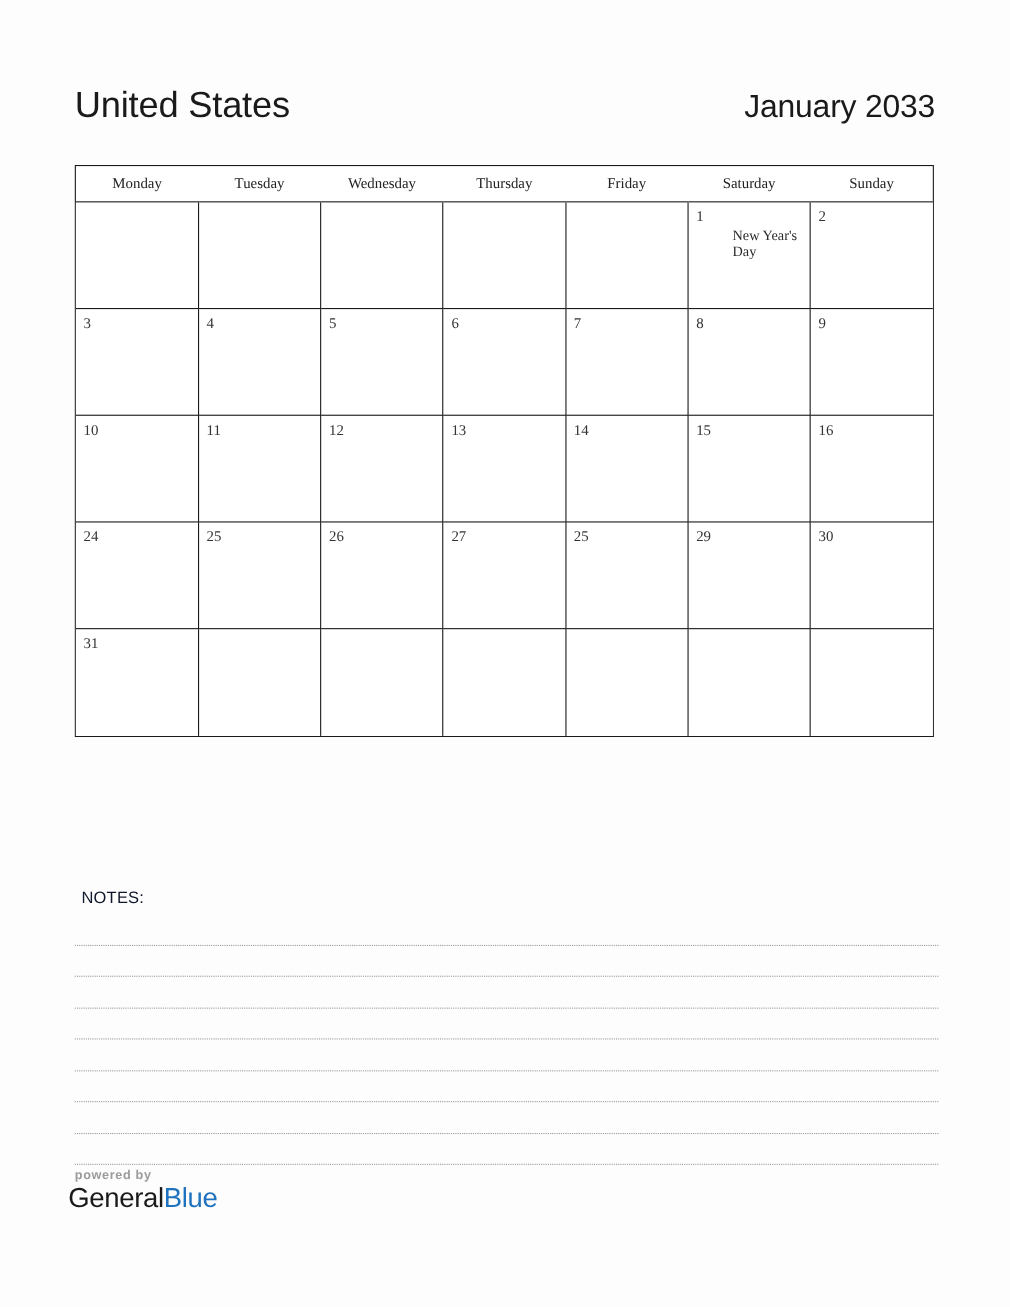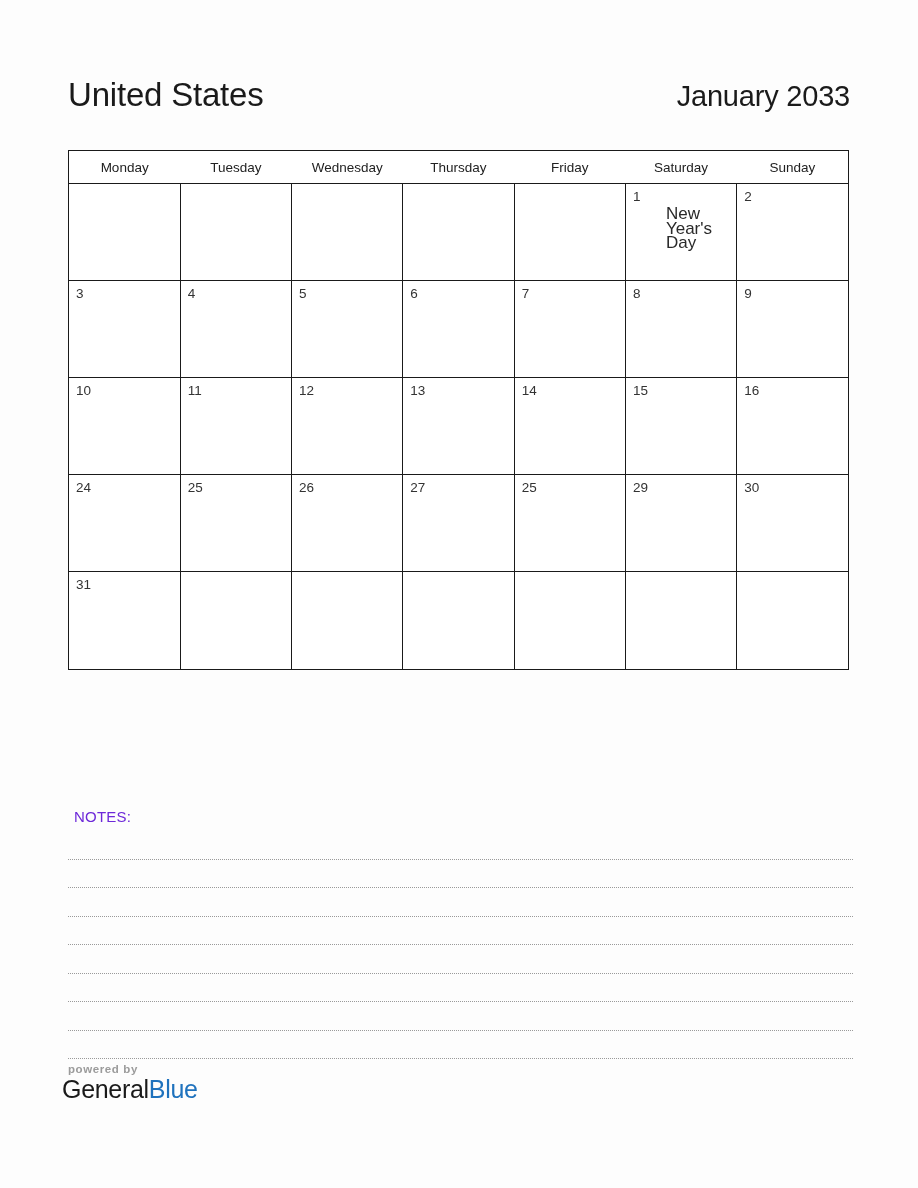--- a/index.html
+++ b/index.html
@@ -54,20 +54,21 @@
   
   .calendar {
     position: absolute;
     left: 68px;
     top: 150px;
     width: 781px;
     border: 1px solid #1a1a1a;
     border-collapse: collapse;
     box-sizing: border-box;
     background: #ffffff;
+    font-family: Liberation Serif, serif;
   }
   .cal-table {
     width: 100%;
     border-collapse: collapse;
     table-layout: fixed;
   }
   .cal-table th {
     height: 32px;
     font-size: 13.5px;
     font-weight: 400;
@@ -93,40 +94,40 @@
   .daynum {
     display: block;
     font-size: 13.5px;
     line-height: 15px;
     color: #333;
     font-weight: 400;
   }
   .holiday {
     display: block;
     margin-top: 3px;
-    font-size: 17px;
+    font-size: 13px;
     line-height: 14.5px;
     color: #2a2a2a;
     font-weight: 400;
     max-width: 100px;
     padding-left: 33px;
   }
   td.empty .daynum { visibility: hidden; }
 
   
   .notes {
     position: absolute;
     left: 68px;
     top: 808px;
     width: 785px;
   }
   .notes-label {
     font-size: 15px;
     letter-spacing: 0.2px;
-    color: #6d28d9;
+    color: #0f172a;
     padding-left: 6px;
     margin-bottom: 6px;
   }
   .note-line {
     height: 27.5px;
     border-bottom: 1px dotted #9a9a9a;
   }
 
   
   .footer {

